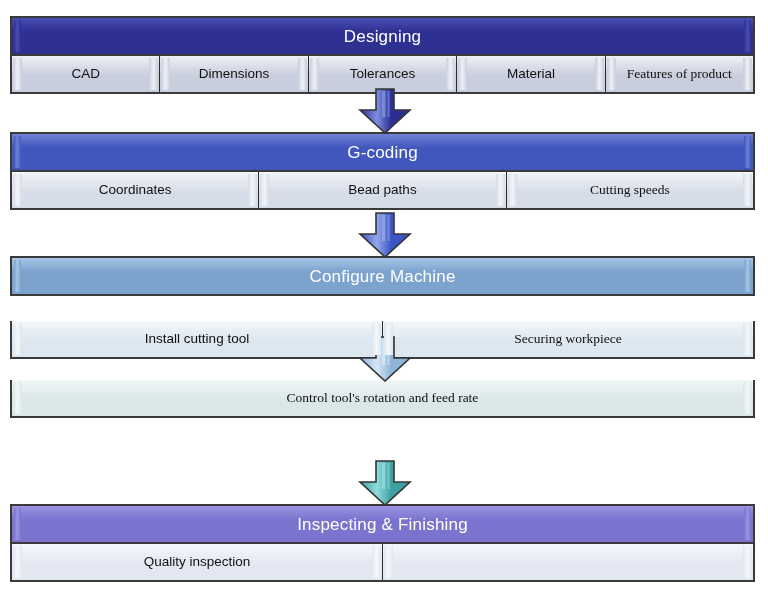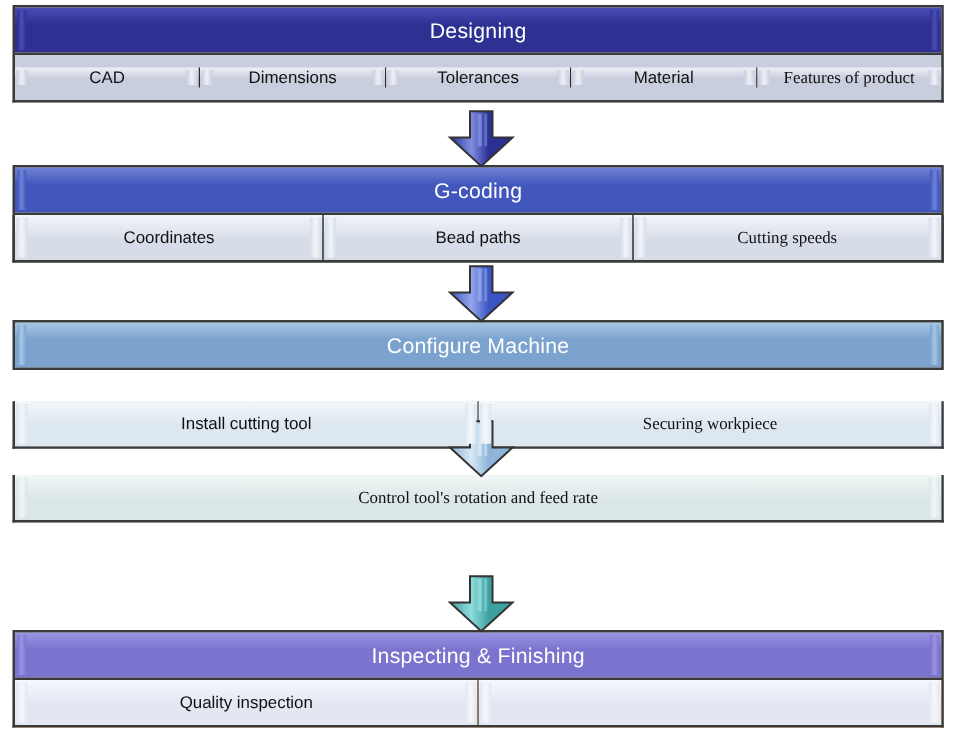--- a/index.html
+++ b/index.html
@@ -111,27 +111,27 @@
     left: 355px;
     width: 60px;
     height: 46px;
   }
   .arrow svg { display: block; width: 60px; height: 46px; }
 </style>
 </head>
 <body>
 
 <div id="flow">
-    <div class="stage" style="top: 4px;">
+    <div class="stage" style="top: 16px;">
       <div class="stage-header" style="background: linear-gradient(rgb(74, 77, 179) 0%, rgb(46, 49, 146) 38%, rgb(46, 49, 146) 100%);">
         <span class="edge-hi-l" style="background: linear-gradient(to right, rgb(46, 49, 146) 0%, rgb(74, 77, 179) 45%, rgb(46, 49, 146) 100%);"></span>
         <span class="edge-hi-r" style="background: linear-gradient(to left, rgb(46, 49, 146) 0%, rgb(74, 77, 179) 45%, rgb(46, 49, 146) 100%);"></span>
         <span class="hdr-label" style="color: rgb(255, 255, 255);">Designing</span>
       </div>
-      <div class="stage-subrow" style="background: rgb(201, 206, 222); align-items: center;">
+      <div class="stage-subrow" style="background: rgb(201, 206, 222);">
         <div class="subbox" style="background: linear-gradient(rgb(238, 240, 246) 0%, rgb(201, 206, 222) 55%, rgb(201, 206, 222) 100%);">
           <span class="sb-hi-l" style="background: linear-gradient(to right, rgb(201, 206, 222) 0%, rgb(238, 240, 246) 50%, rgb(201, 206, 222) 100%);"></span>
           <span class="sb-hi-r" style="background: linear-gradient(to left, rgb(201, 206, 222) 0%, rgb(238, 240, 246) 50%, rgb(201, 206, 222) 100%);"></span>
           <span class="sb-text">CAD</span>
         </div>
         <div class="subbox" style="background: linear-gradient(rgb(238, 240, 246) 0%, rgb(201, 206, 222) 55%, rgb(201, 206, 222) 100%);">
           <span class="sb-hi-l" style="background: linear-gradient(to right, rgb(201, 206, 222) 0%, rgb(238, 240, 246) 50%, rgb(201, 206, 222) 100%);"></span>
           <span class="sb-hi-r" style="background: linear-gradient(to left, rgb(201, 206, 222) 0%, rgb(238, 240, 246) 50%, rgb(201, 206, 222) 100%);"></span>
           <span class="sb-text">Dimensions</span>
         </div>
@@ -151,21 +151,21 @@
           <span class="sb-text">Features of product</span>
         </div>
       </div>
     </div>
     <div class="stage" style="top: 132px;">
       <div class="stage-header" style="background: linear-gradient(rgb(111, 130, 214) 0%, rgb(66, 87, 189) 38%, rgb(66, 87, 189) 100%);">
         <span class="edge-hi-l" style="background: linear-gradient(to right, rgb(66, 87, 189) 0%, rgb(111, 130, 214) 45%, rgb(66, 87, 189) 100%);"></span>
         <span class="edge-hi-r" style="background: linear-gradient(to left, rgb(66, 87, 189) 0%, rgb(111, 130, 214) 45%, rgb(66, 87, 189) 100%);"></span>
         <span class="hdr-label" style="color: rgb(255, 255, 255);">G-coding</span>
       </div>
-      <div class="stage-subrow" style="background: #14532d;">
+      <div class="stage-subrow" style="background: #f97316;">
         <div class="subbox" style="background: linear-gradient(rgb(242, 245, 250) 0%, rgb(215, 221, 232) 55%, rgb(215, 221, 232) 100%);">
           <span class="sb-hi-l" style="background: linear-gradient(to right, rgb(215, 221, 232) 0%, rgb(242, 245, 250) 50%, rgb(215, 221, 232) 100%);"></span>
           <span class="sb-hi-r" style="background: linear-gradient(to left, rgb(215, 221, 232) 0%, rgb(242, 245, 250) 50%, rgb(215, 221, 232) 100%);"></span>
           <span class="sb-text">Coordinates</span>
         </div>
         <div class="subbox" style="background: linear-gradient(rgb(242, 245, 250) 0%, rgb(215, 221, 232) 55%, rgb(215, 221, 232) 100%);">
           <span class="sb-hi-l" style="background: linear-gradient(to right, rgb(215, 221, 232) 0%, rgb(242, 245, 250) 50%, rgb(215, 221, 232) 100%);"></span>
           <span class="sb-hi-r" style="background: linear-gradient(to left, rgb(215, 221, 232) 0%, rgb(242, 245, 250) 50%, rgb(215, 221, 232) 100%);"></span>
           <span class="sb-text">Bead paths</span>
         </div>

